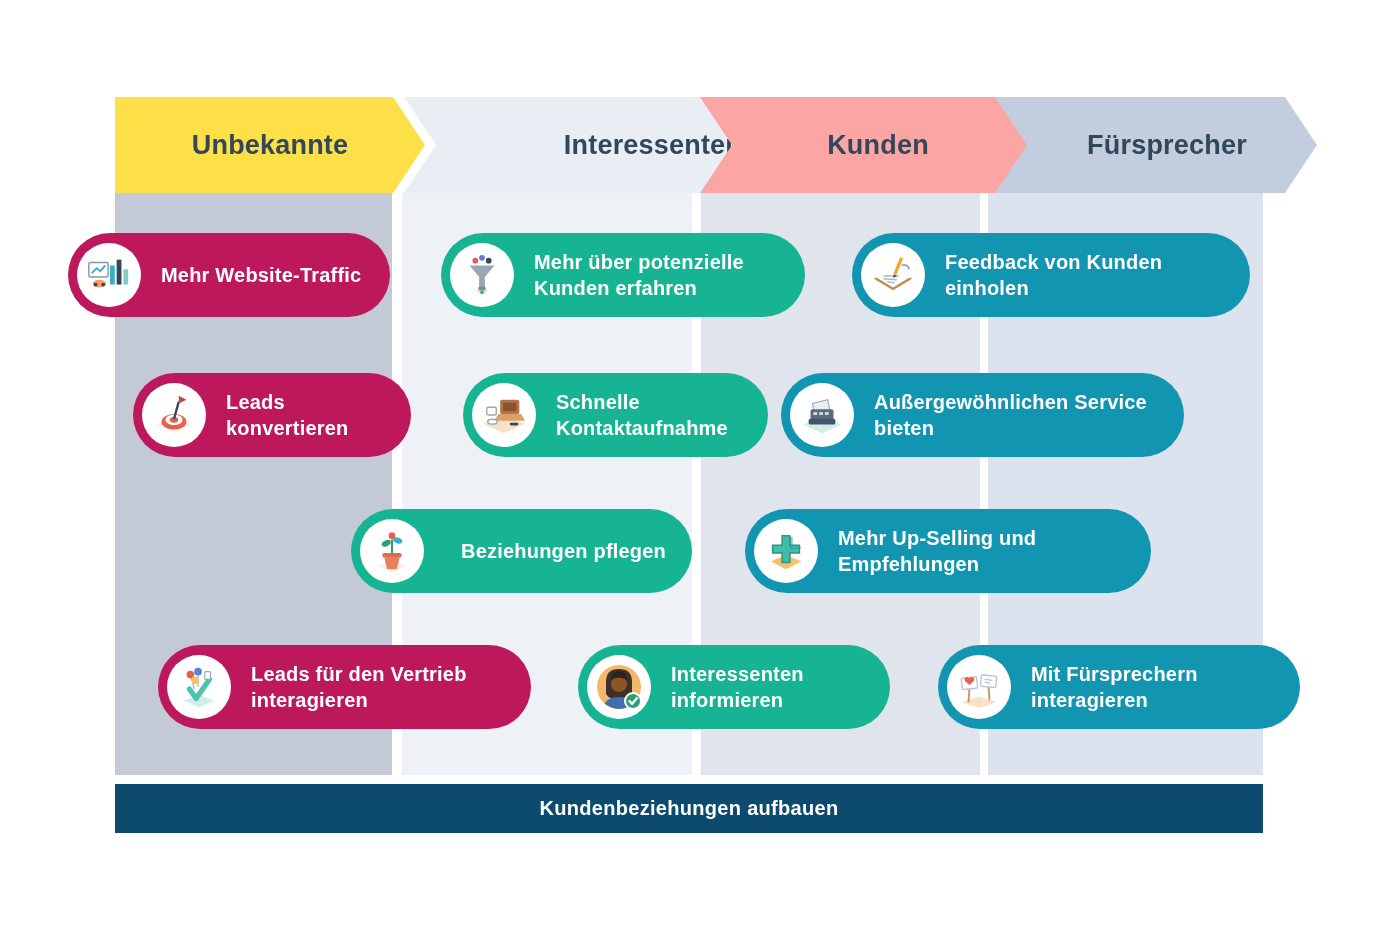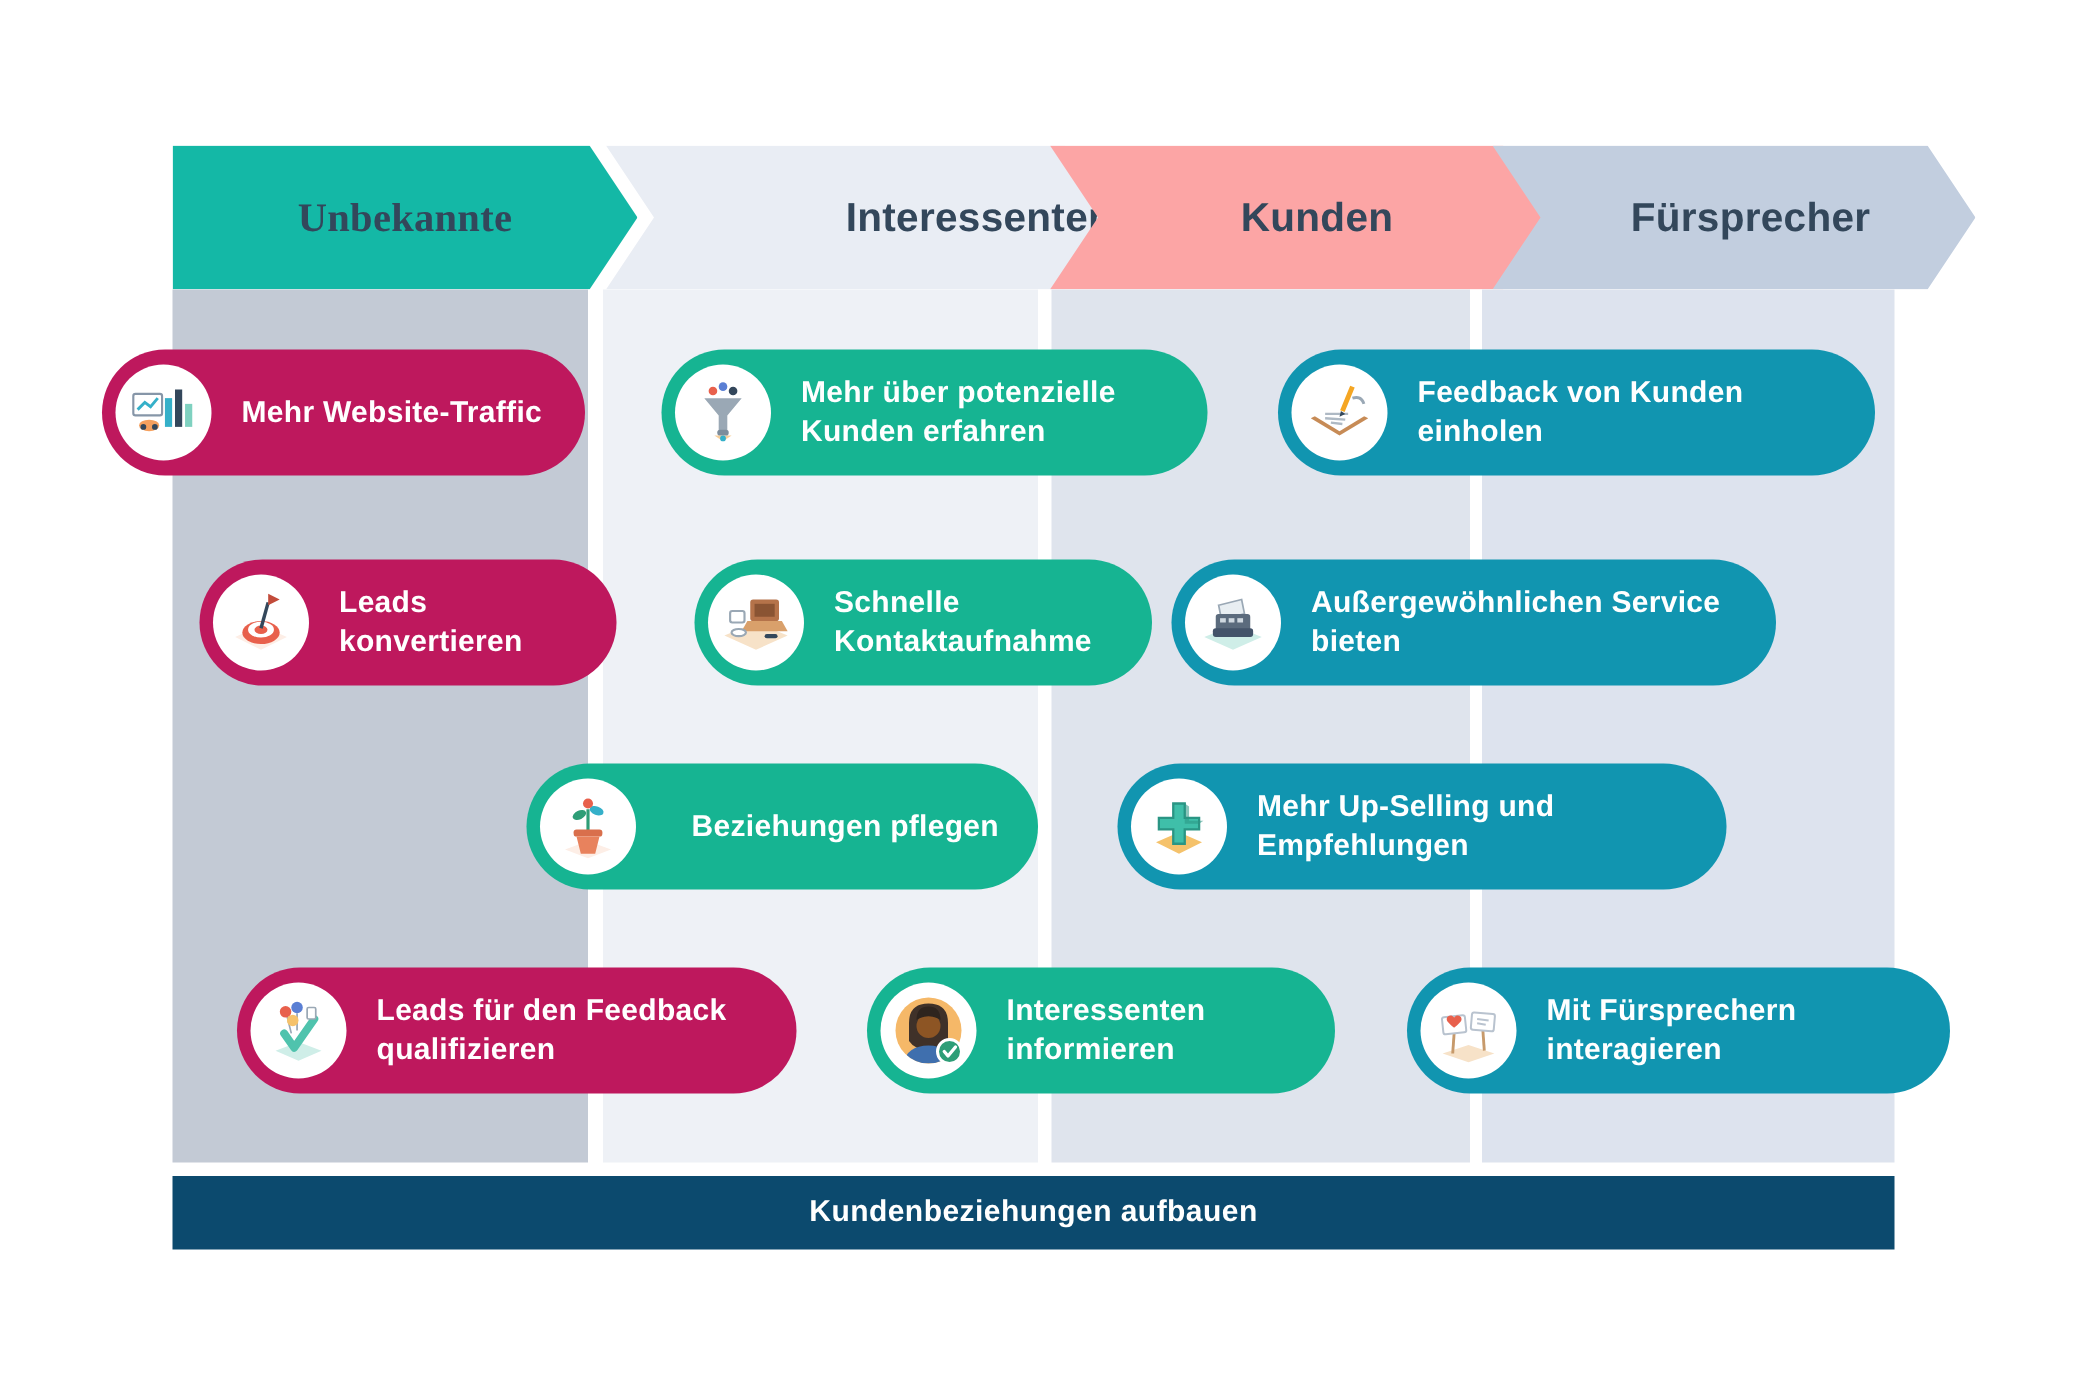--- a/index.html
+++ b/index.html
@@ -8,21 +8,21 @@
     font-family:"Liberation Sans", sans-serif;
   }
   
   .arrow{
     position:absolute;top:97px;height:96px;
     display:flex;align-items:center;justify-content:center;
     font-size:27px;font-weight:700;color:#33475b;letter-spacing:.2px;
   }
   .arrow-tip{clip-path:polygon(0 0, calc(100% - 32px) 0, 100% 50%, calc(100% - 32px) 100%, 0 100%);}
   .arrow-notch{clip-path:polygon(0 0, calc(100% - 32px) 0, 100% 50%, calc(100% - 32px) 100%, 0 100%, 32px 50%);padding-left:22px;}
-  #arrow-1{left:115px;width:310px;background:#14b8a6;font-family:Liberation Serif, serif;}
+  #arrow-1{left:115px;width:310px;background:#fde047;}
   #arrow-2{left:404px;width:316px;background:#e9edf4;justify-content:flex-end;}
   #arrow-3{left:700px;width:312px;background:#fca5a5;}
   #arrow-4{left:995px;width:300px;background:#c2cedf;}
   
   .col{position:absolute;top:193px;height:582px;}
   #col-1{left:115px;width:277px;background:#c3cad5;}
   #col-2{left:402px;width:290px;background:#eef1f6;}
   #col-3{left:701px;width:279px;background:#dfe4ed;}
   #col-4{left:988px;width:275px;background:#dde3ee;}
   
@@ -207,21 +207,21 @@
         <polygon points="24,32 40,38 24,45 8,38" fill="#cfeee8"></polygon>
         <line x1="16" y1="14" x2="19" y2="26" stroke="#9aa8b5" stroke-width="1.2"></line>
         <line x1="23" y1="12" x2="23" y2="24" stroke="#9aa8b5" stroke-width="1.2"></line>
         <circle cx="15" cy="11" r="4" fill="#e8604c"></circle>
         <circle cx="23" cy="8" r="4" fill="#5a7fd4"></circle>
         <circle cx="20" cy="17" r="4" fill="#f5c26b"></circle>
         <path d="M14,26 l7,10 l14,-20" fill="none" stroke="#4fc3ad" stroke-width="5.5" stroke-linecap="round" stroke-linejoin="round"></path>
         <rect x="30" y="8" width="6" height="8" rx="1" fill="#ffffff" stroke="#9aa8b5" stroke-width="1.2"></rect>
       </svg>
     </span>
-    <span class="label">Leads für den Feedback qualifizieren</span>
+    <span class="label">Leads für den Vertrieb interagieren</span>
   </div>
 
   <div class="pill green" id="p10">
     <span class="badge">
       <svg width="54" height="54" viewBox="0 0 54 54">
         <clipPath id="avclip">
             <circle cx="27" cy="27" r="22"></circle>
           </clipPath>
         <circle cx="27" cy="27" r="22" fill="#f5b868"></circle>
         <g clip-path="url(#avclip)">

